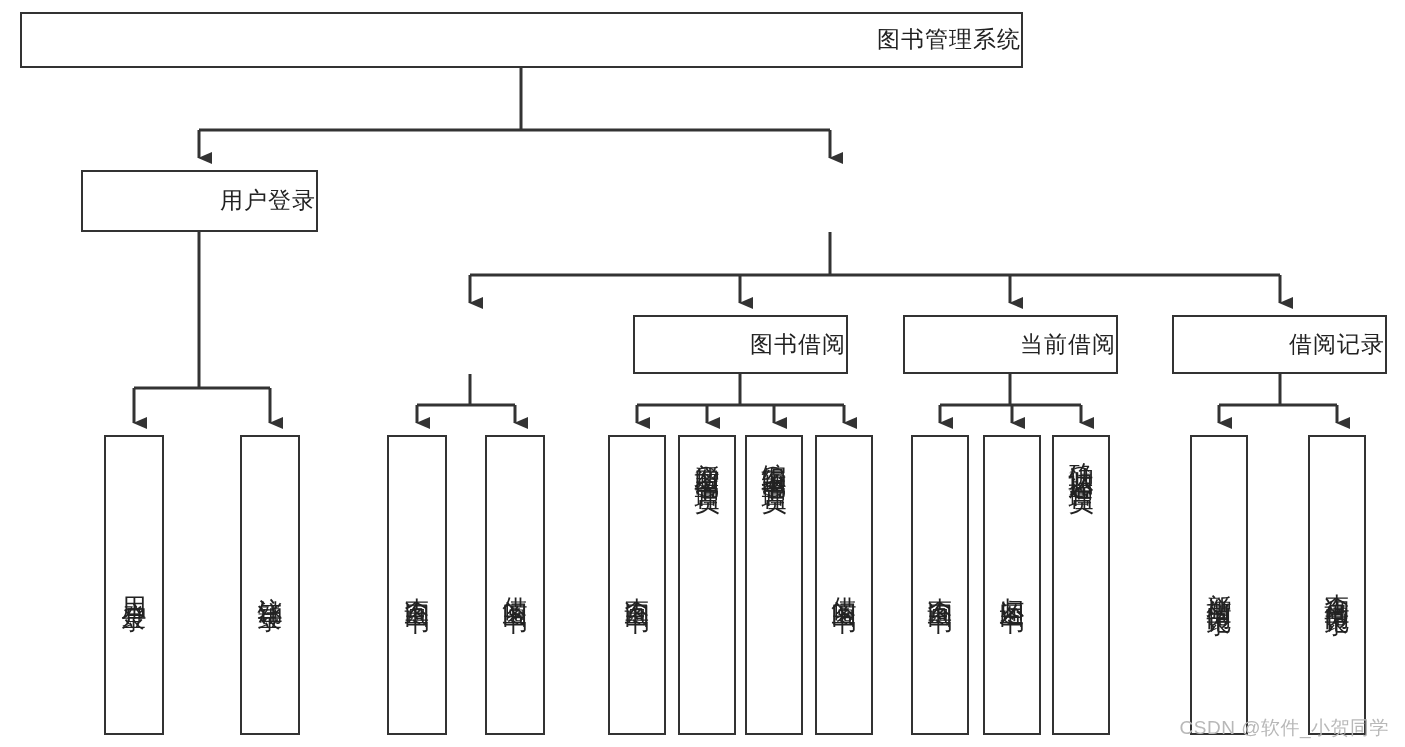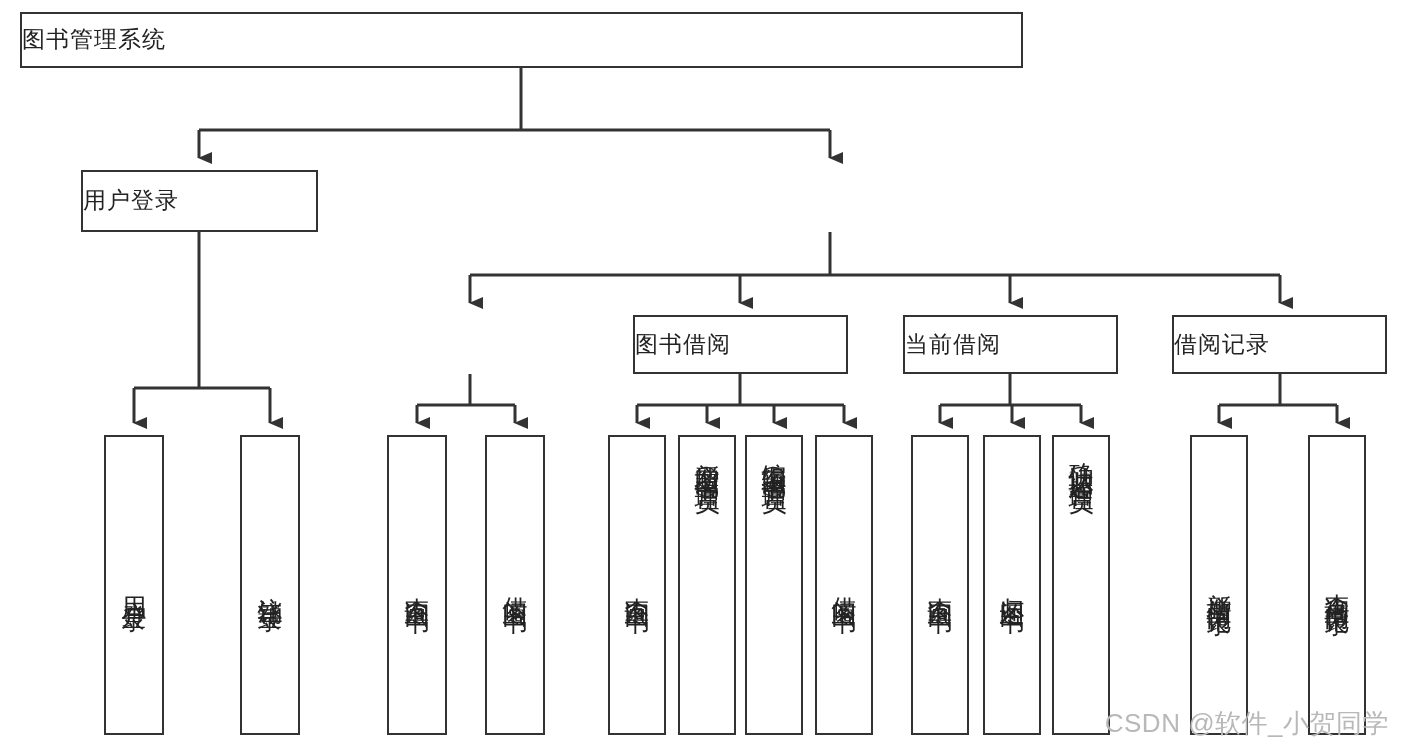--- a/index.html
+++ b/index.html
@@ -25,21 +25,21 @@
     height: 747px;
     pointer-events: none;
   }
   .node {
     position: absolute;
     box-sizing: border-box;
     border: 2px solid #333333;
     background: #ffffff;
     display: flex;
     align-items: center;
-    justify-content: flex-start;
+    justify-content: flex-end;
     color: #222222;
   }
   .node .label {
     display: block;
     text-align: center;
     line-height: 1.18;
     color: #222222;
   }
   .node.horiz .label {
     writing-mode: horizontal-tb;
@@ -60,21 +60,21 @@
     white-space: nowrap;
   }
   .node.vert.centerv {
     align-items: center;
     padding-top: 0;
   }
   #watermark {
     position: absolute;
     right: 16px;
     bottom: 6px;
-    font-size: 26px;
+    font-size: 19px;
     color: #b8b8b8;
     letter-spacing: 0.5px;
     white-space: nowrap;
     text-align: center;
   }
 </style>
 </head>
 <body>
 
 <div id="canvas">

